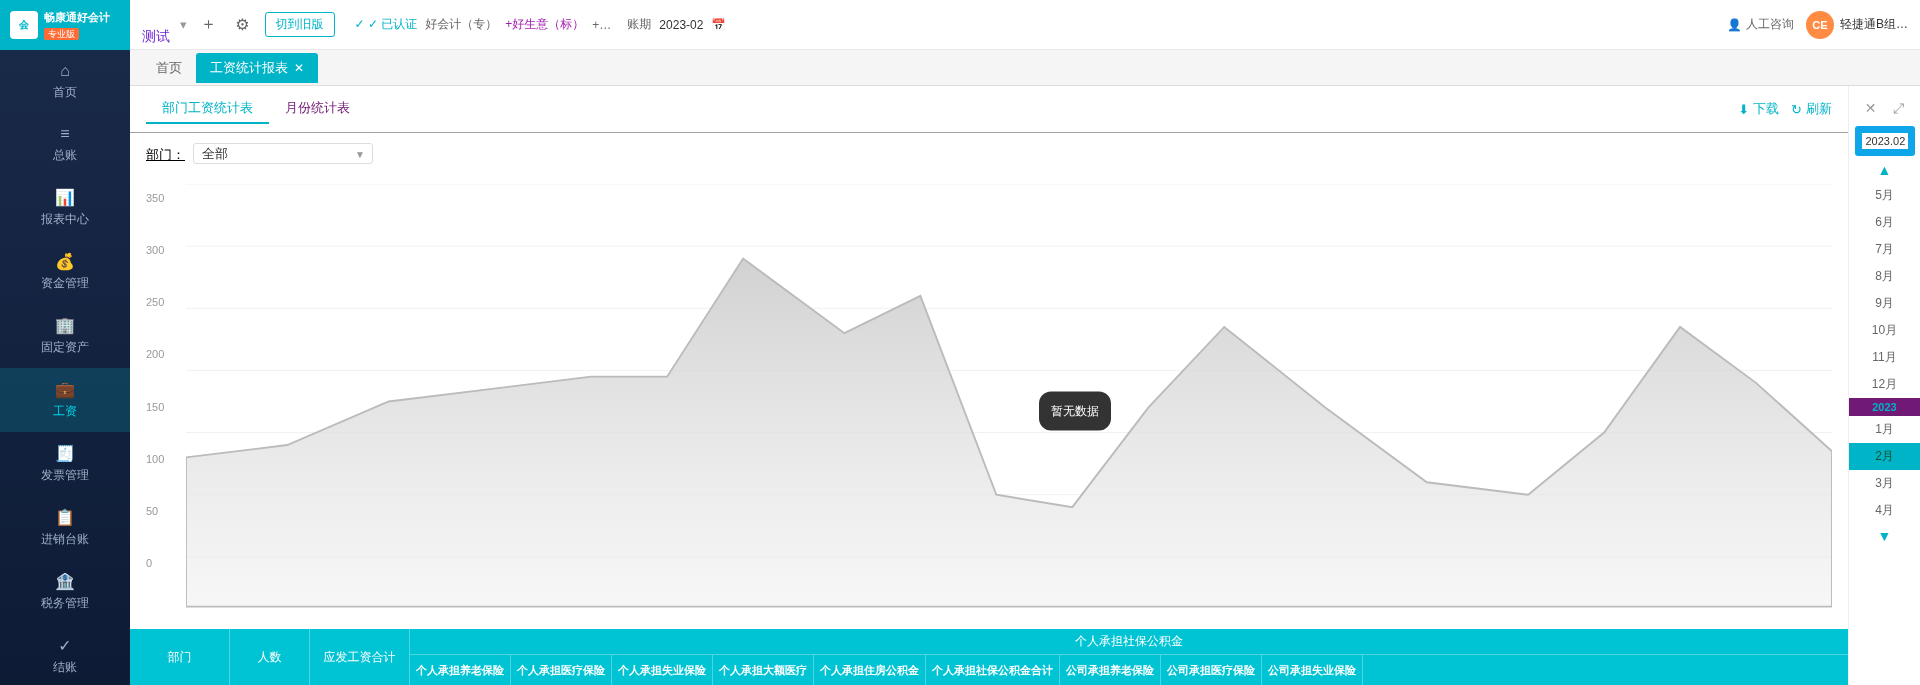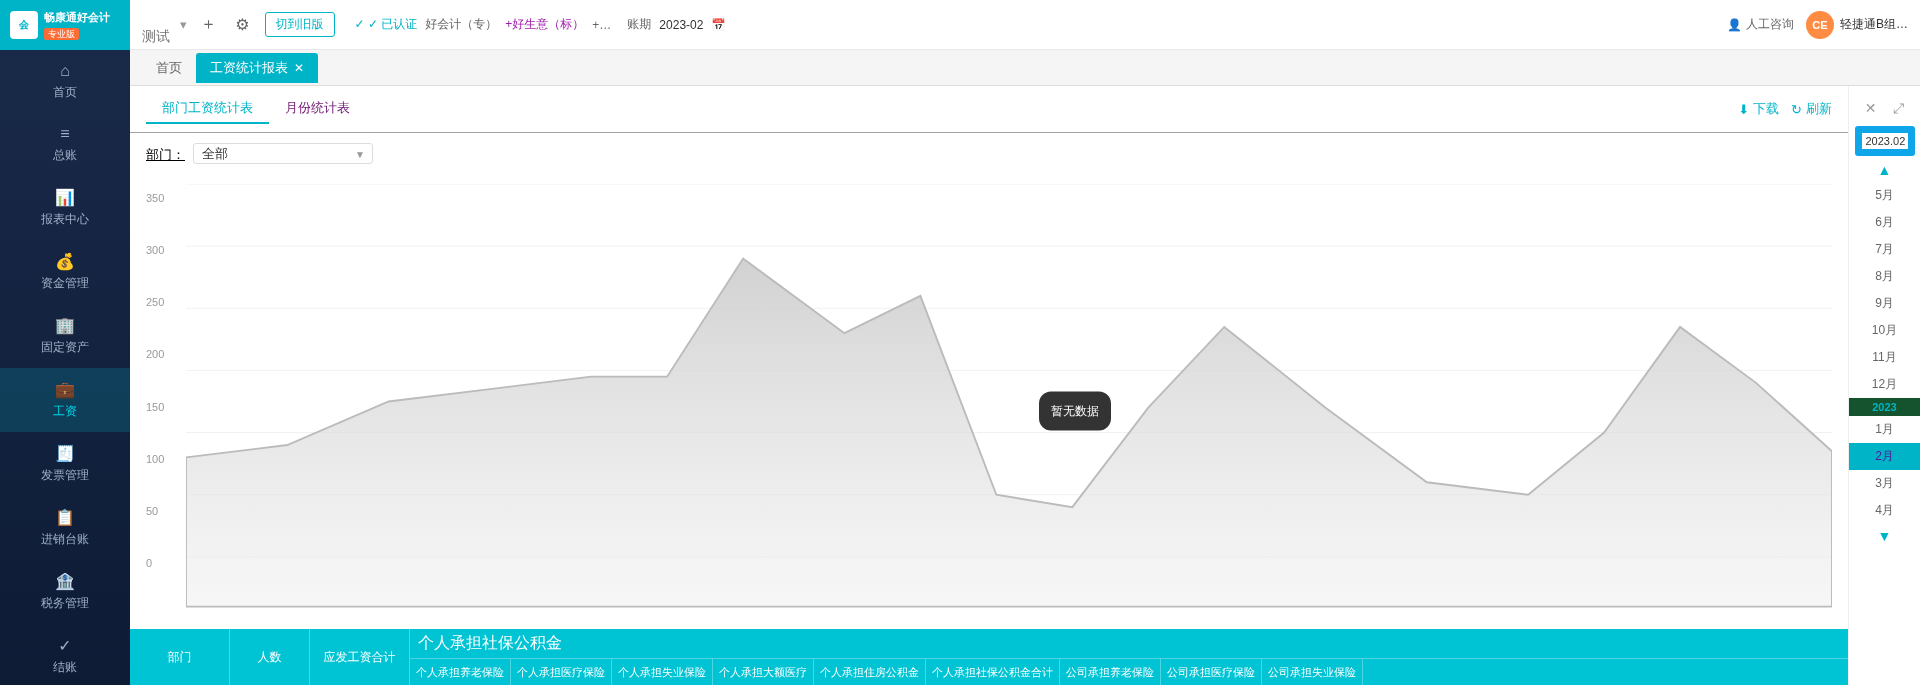--- a/index.html
+++ b/index.html
@@ -171,20 +171,21 @@
       display: flex;
       height: 56px;
       flex-shrink: 0;
       font-size: 12px;
     }
     .th-cell {
       display: flex; align-items: center; justify-content: center;
       padding: 4px 6px; text-align: center; font-size: 11px;
       border-right: 1px solid rgba(255,255,255,0.3);
       min-width: 80px;
+      font-weight: bold;
     }
     .th-cell-fixed {
       display: flex; align-items: center; justify-content: center;
       padding: 4px 6px; text-align: center;
       border-right: 1px solid rgba(255,255,255,0.3);
       min-width: 80px;
       font-size: 12px;
     }
 
     
@@ -197,21 +198,21 @@
       align-items: center;
       padding: 6px 0;
       font-size: 12px;
       overflow-y: auto;
       flex-shrink: 0;
     }
     .cal-month {
       width: 100%; text-align: center;
       padding: 5px 0; color: #666; cursor: pointer; font-size: 12px;
     }
-    .cal-month.active { background: #00b4c8; color: #4c1d95; border-radius: 0; }
+    .cal-month.active { background: #00b4c8; color: #14532d; border-radius: 0; }
 
     .close-panel { width: 24px; height: 24px; border: none; background: none; cursor: pointer; color: #999; font-size: 14px; }
     .expand-panel { width: 24px; height: 24px; border: none; background: none; cursor: pointer; color: #999; font-size: 14px; }
     .panel-controls { display: flex; gap: 4px; padding: 4px; }
   </style>
 </head>
 <body>
 
 <div class="sidebar">
   <div class="sidebar-logo">
@@ -264,21 +265,21 @@
       <span class="nav-icon">✓</span>
       <span>结账</span>
     </div>
 
   </div>
 </div>
 
 <div class="main">
 
   <div class="topbar">
-    <span style="font-size:14px;color:#737373;margin-top:24px;">测试</span>
+    <span style="font-size:14px;color:#6d28d9;margin-top:24px;">测试</span>
     <span style="color:#999;">▾</span>
     <button class="topbar-btn">＋</button>
     <button class="topbar-btn">⚙</button>
     <button class="switch-btn">切到旧版</button>
     <div class="topbar-status">
       <span style="color:#00b4c8;">
         <span style="color:#00b4c8;">✓</span> <span>✓ 已认证</span>
       </span>
       <span style="color:#666;">好会计（专）</span>
       <span style="color:#a21caf;">+好生意（标）</span>
@@ -387,21 +388,21 @@
           <span>部门</span>
         </div>
         <div class="th-cell-fixed" style="min-width:80px;">
           <span>人数</span>
         </div>
         <div class="th-cell-fixed" style="min-width:100px;">
           <span>应发工资合计</span>
         </div>
 
         <div style="display:flex;flex-direction:column;flex:1;">
-          <div style="text-align:left;padding:4px 8px;border-bottom:1px solid rgba(255,255,255,0.3);font-size:16px;">
+          <div style="text-align:center;padding:4px 8px;border-bottom:1px solid rgba(255,255,255,0.3);font-size:12px;">
             <span>个人承担社保公积金</span>
           </div>
           <div style="display:flex;flex:1;">
             <div class="th-cell">
                 <span>个人承担养老保险</span>
               </div>
             <div class="th-cell">
                 <span>个人承担医疗保险</span>
               </div>
             <div class="th-cell">
@@ -440,21 +441,21 @@
         <button style="border:none;background:none;cursor:pointer;color:#00b4c8;font-size:14px;">▲</button>
       </div>
       <div class="cal-month"><span>5月</span></div>
       <div class="cal-month"><span>6月</span></div>
       <div class="cal-month"><span>7月</span></div>
       <div class="cal-month"><span>8月</span></div>
       <div class="cal-month"><span>9月</span></div>
       <div class="cal-month"><span>10月</span></div>
       <div class="cal-month"><span>11月</span></div>
       <div class="cal-month"><span>12月</span></div>
-      <div style="background:#14532d;color:#00b4c8;font-size:11px;width:100%;text-align:center;padding:3px 0;font-weight:bold;">
+      <div style="background:#701a75;color:#00b4c8;font-size:11px;width:100%;text-align:center;padding:3px 0;font-weight:bold;">
         <span>2023</span>
       </div>
       <div class="cal-month"><span>1月</span></div>
       <div class="cal-month active"><span>2月</span></div>
       <div class="cal-month"><span>3月</span></div>
       <div class="cal-month"><span>4月</span></div>
       <div style="display:flex;align-items:center;width:100%;justify-content:center;margin:4px 0;">
         <button style="border:none;background:none;cursor:pointer;color:#00b4c8;font-size:14px;">▼</button>
       </div>
     </div>

